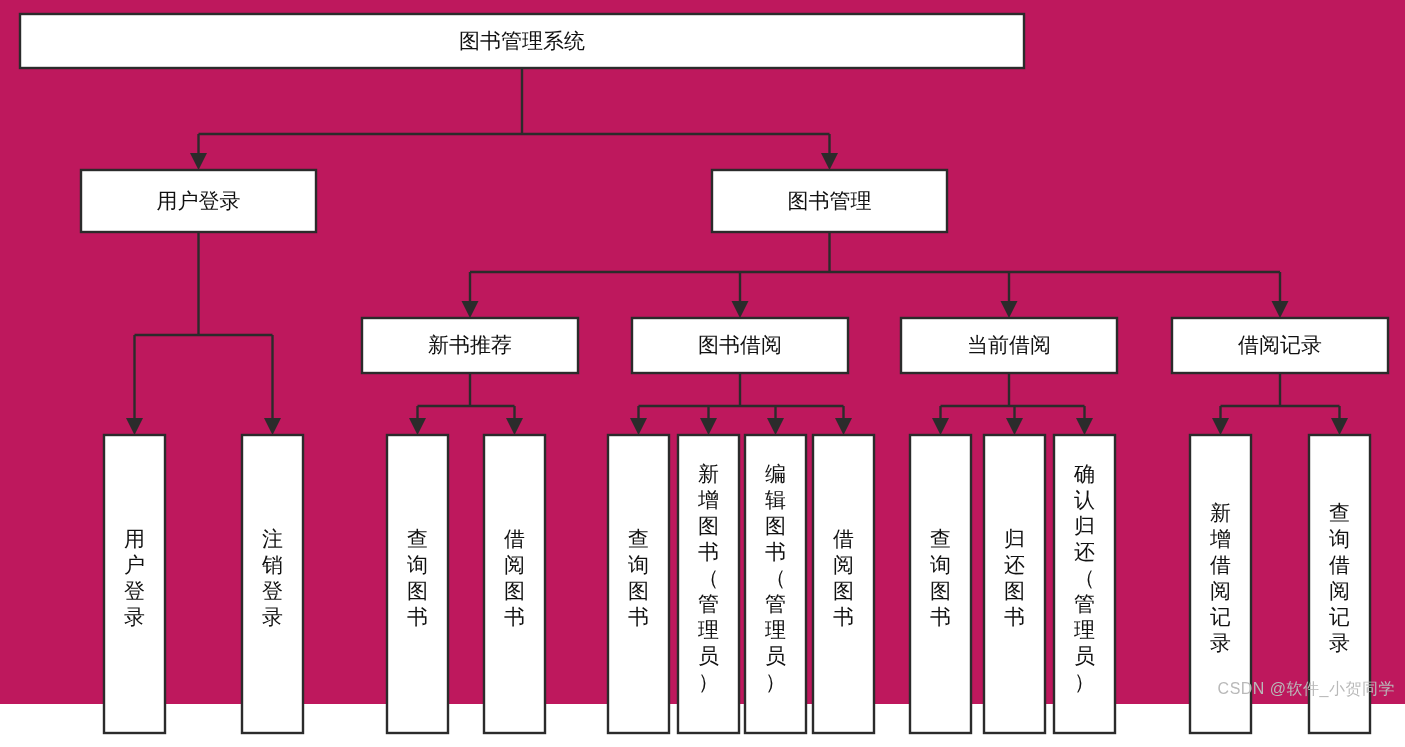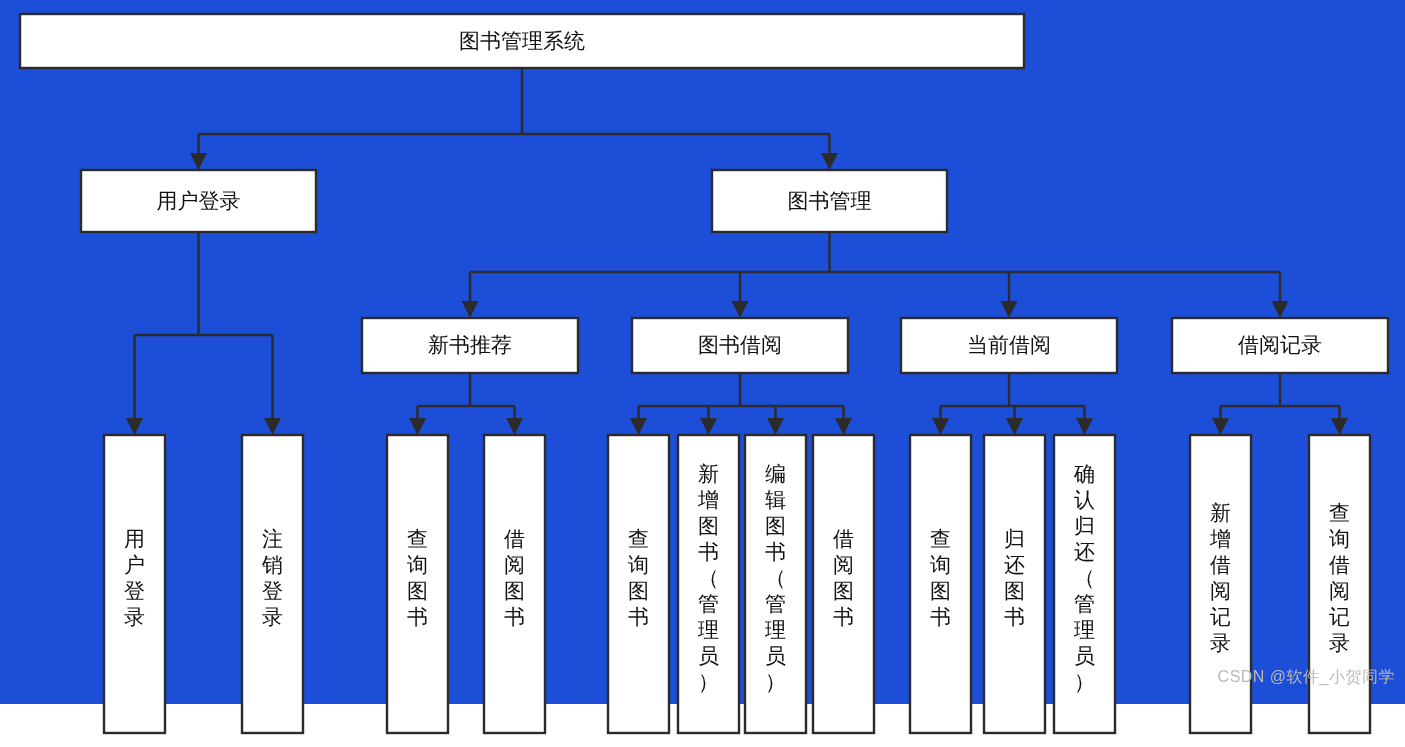--- a/index.html
+++ b/index.html
@@ -10,21 +10,21 @@
   body {
     width: 1405px;
     height: 747px;
     font-family: "Liberation Sans", "DejaVu Sans", sans-serif;
     overflow: hidden;
   }
   #diagram-root {
     position: relative;
     width: 1405px;
     height: 704px;
-    background: #1d4ed8;
+    background: #be185d;
   }
   svg#flow {
     position: absolute;
     left: 0;
     top: 0;
     width: 1405px;
     height: 747px;
     display: block;
   }
   .node-rect {
@@ -53,21 +53,21 @@
   .node-label-v {
     font-family: "Liberation Sans", "DejaVu Sans", sans-serif;
     font-size: 21px;
     fill: #111111;
     text-anchor: middle;
     white-space: pre;
   }
   .watermark {
     position: absolute;
     right: 10px;
-    bottom: 16px;
+    bottom: 4px;
     font-family: "Liberation Sans", "DejaVu Sans", sans-serif;
     font-size: 16px;
     color: #b9b9b9;
     letter-spacing: 0.5px;
     user-select: none;
     pointer-events: none;
     margin-left: 25px;
   }
 </style>
 </head>

